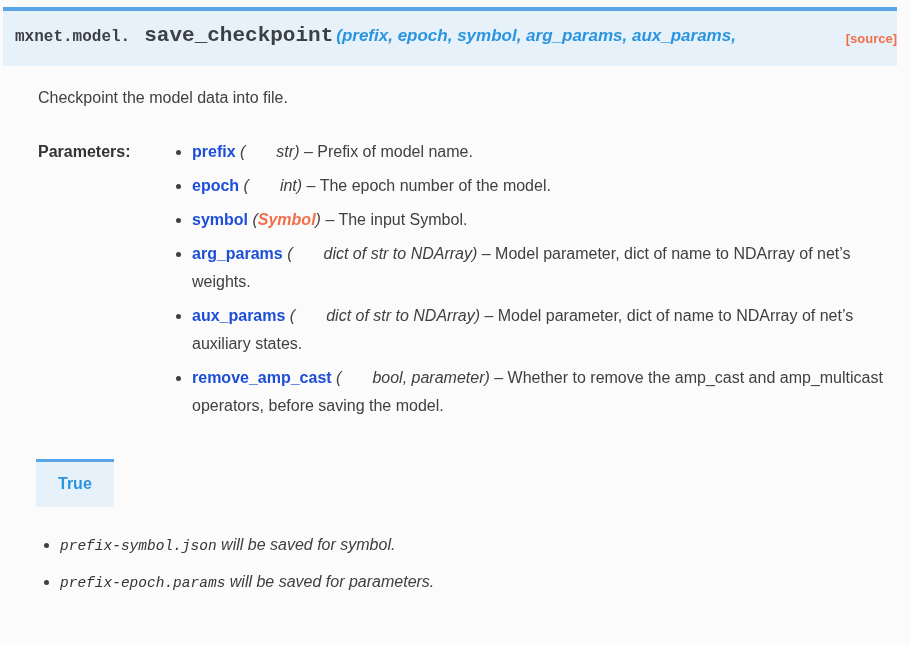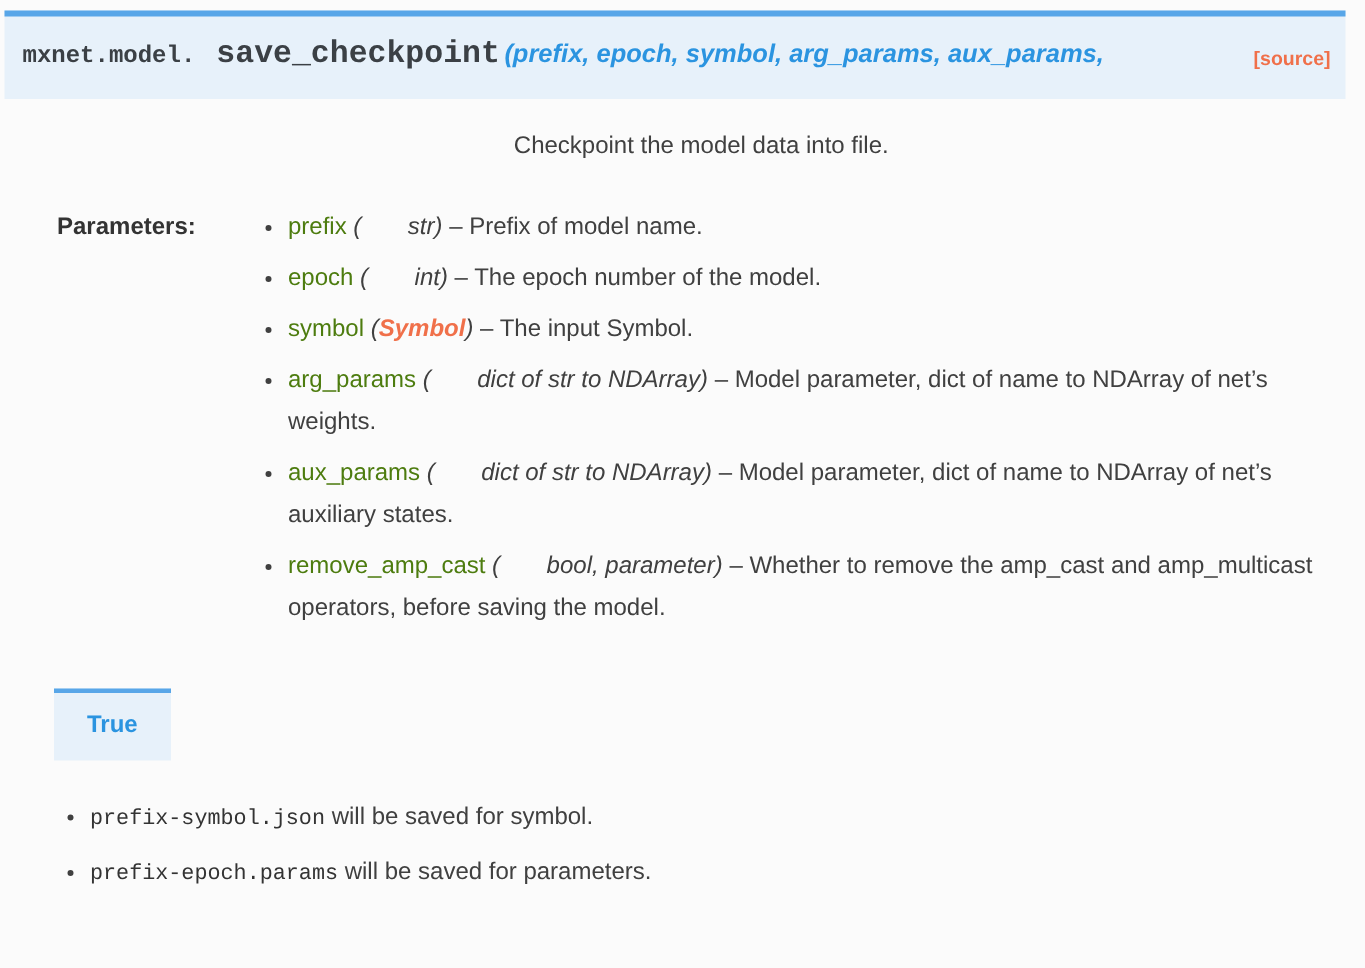--- a/index.html
+++ b/index.html
@@ -38,54 +38,54 @@
     font-family:"Liberation Mono","DejaVu Sans Mono",monospace;
     font-weight:bold;font-size:21px;color:var(--dark);
     margin-left:14px;
   }
   .sig-args{
     font-style:italic;font-weight:bold;
     font-size:17px;color:var(--accent-blue);
     margin-left:3px;
   }
   .source-link{
-    position:absolute;right:10px;bottom:20px;
+    position:absolute;right:0;bottom:20px;
     color:var(--orange);font-weight:bold;font-size:13px;
     text-decoration:none;cursor:pointer;padding-left:12px;
   }
   
   .content{padding:0 13px 0 38px;}
-  .short-desc{margin:20px 0 0 0;line-height:24px;text-align:center;}
+  .short-desc{margin:20px 0 0 0;line-height:24px;}
   .field-row{display:flex;margin-top:28px;}
   .field-label{font-weight:bold;color:#333;width:132px;flex:0 0 132px;line-height:28px;}
   ul.param-list{
     flex:1;margin:0;padding:0 0 0 22px;list-style:disc;
   }
   ul.param-list li{
     line-height:28px;margin:0 0 6px 0;
   }
-  .param-name{font-weight:normal;color:#4d7c0f;}
+  .param-name{font-weight:bold;color:#1d4ed8;}
   .param-type{font-style:italic;margin-left:31px;}
   .type-paren{font-style:italic;}
   a.type-link{
     color:var(--orange);font-weight:bold;font-style:italic;
     text-decoration:none;cursor:pointer;
   }
   
   .notes-rubric{
     display:inline-block;
     margin:33px 0 0 -2px;
     background:var(--box-bg);
     border-top:3px solid var(--border-blue);
     padding:13px 22px 14px 22px;
     color:var(--accent-blue);
     font-weight:bold;font-size:16px;
   }
   ul.notes-list{
-    margin:24px 0 0 0;padding:0 0 0 22px;list-style:disc;
+    margin:24px 0 0 0;padding:0 0 0 22px;list-style:disc;font-style:italic;
   }
   ul.notes-list li{line-height:28px;margin-bottom:8px;}
   .note-code{
     font-family:"Liberation Mono","DejaVu Sans Mono",monospace;
     font-size:14.5px;color:#333;
   }
 </style>
 </head>
 <body>
 

